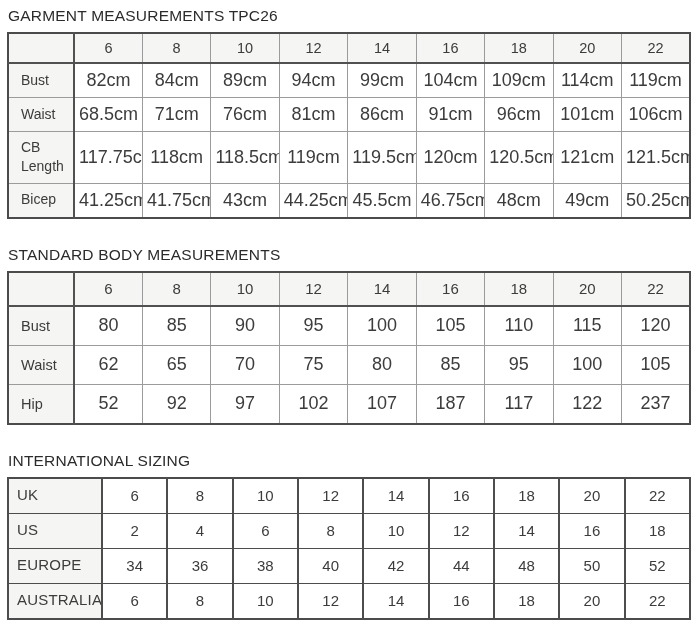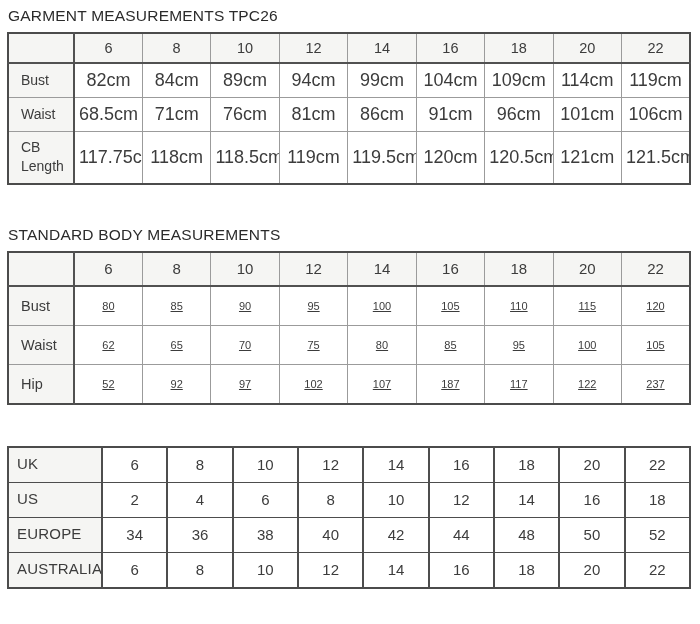--- a/index.html
+++ b/index.html
@@ -5,21 +5,21 @@
   html, body { margin: 0; padding: 0; }
   body {
     width: 700px; height: 624px;
     background: #ffffff;
     color: #3c3c3c;
     font-family: "Liberation Sans", sans-serif;
     overflow: hidden;
   }
   .wrap { padding: 7px 7px 0 7px; }
 
-  .tsec { margin-bottom: 41px; }
+  .tsec { margin-bottom: 27px; }
   .tsec h2 {
     margin: 0 0 7px 1px;
     font-size: 15.5px;
     font-weight: 400;
     letter-spacing: 0.2px;
     color: #2b2b2b;
     white-space: nowrap;
   }
 
   table {
@@ -53,21 +53,21 @@
   .t1 col.label-col, .t2 col.label-col { width: 66px; }
   .t3 col.label-col { width: 94px; }
 
   
   .t1 thead th { height: 28px; font-size: 14.5px; }
   .t1 td { height: 33px; font-size: 18px; }
   .t1 tbody th { font-size: 14px; }
 
   
   .t2 thead th { height: 32px; font-size: 15px; }
-  .t2 td { height: 38px; font-size: 11px; text-decoration: underline; }
+  .t2 td { height: 38px; font-size: 18px; }
   .t2 tbody th { font-size: 14.5px; }
 
   
   .t3 th, .t3 td { border: 1px solid #4d4d4d; border-left-width: 2px; border-right-width: 2px; }
   .t3 td { height: 34px; font-size: 15px; }
   .t3 tbody th { font-size: 15px; letter-spacing: 0.2px; }
 </style>
 </head>
 <body>
 
@@ -132,20 +132,32 @@
               <td>117.75cm</td>
               <td>118cm</td>
               <td>118.5cm</td>
               <td>119cm</td>
               <td>119.5cm</td>
               <td>120cm</td>
               <td>120.5cm</td>
               <td>121cm</td>
               <td>121.5cm</td>
             </tr>
+            <tr>
+              <th>Bicep</th>
+              <td>41.25cm</td>
+              <td>41.75cm</td>
+              <td>43cm</td>
+              <td>44.25cm</td>
+              <td>45.5cm</td>
+              <td>46.75cm</td>
+              <td>48cm</td>
+              <td>49cm</td>
+              <td>50.25cm</td>
+            </tr>
           </tbody>
         </table>
       </section>
       <section class="tsec">
         <h2>STANDARD BODY MEASUREMENTS</h2>
         <table class="t2">
           <colgroup>
             <col class="label-col">
             <col>
             <col>
@@ -205,20 +217,21 @@
               <td>107</td>
               <td>187</td>
               <td>117</td>
               <td>122</td>
               <td>237</td>
             </tr>
           </tbody>
         </table>
       </section>
       <section class="tsec">
+        <h2>INTERNATIONAL SIZING</h2>
         <table class="t3">
           <colgroup>
             <col class="label-col">
             <col>
             <col>
             <col>
             <col>
             <col>
             <col>
             <col>

